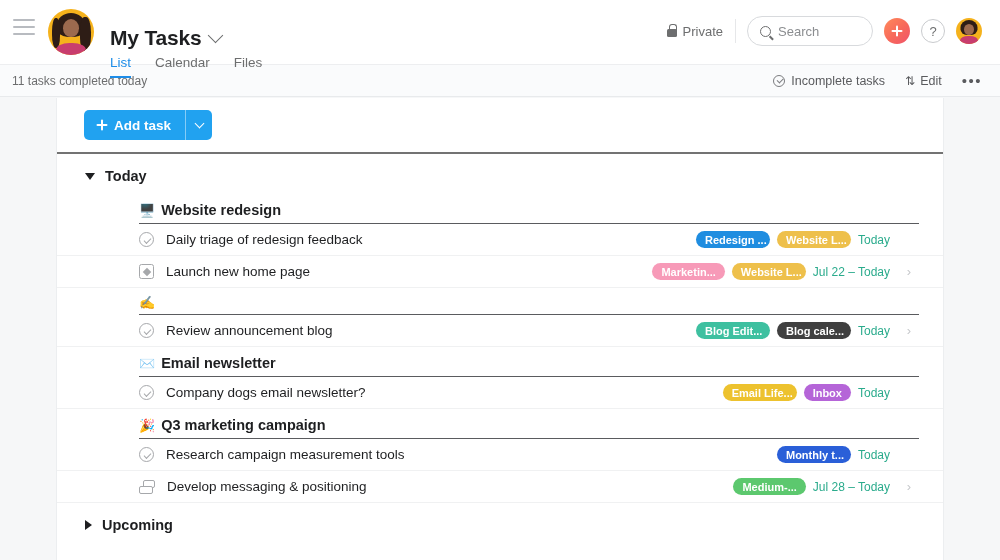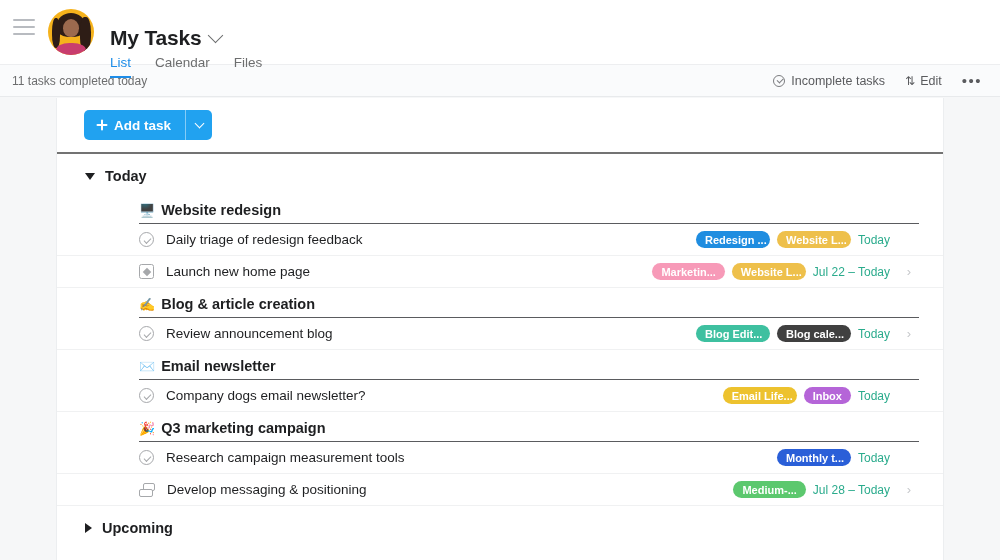--- a/index.html
+++ b/index.html
@@ -262,20 +262,37 @@
       <div class="page-title">My Tasks</div>
       <div class="chev-down"></div>
     </div>
     <div class="tabs">
       <div class="tab active">List</div>
       <div class="tab">Calendar</div>
       <div class="tab">Files</div>
     </div>
   </div>
 
+  <div class="top-right">
+    <div class="private">
+      <div class="lock"></div>
+      <span>Private</span>
+    </div>
+    <div class="search-box">
+      <div class="mag"></div>
+      <input type="text" placeholder="Search" style="">
+    </div>
+    <div class="plus-btn"></div>
+    <div class="help-btn">?</div>
+    <div class="avatar-sm">
+      <div class="h2"></div>
+      <div class="f2"></div>
+      <div class="b2"></div>
+    </div>
+  </div>
 </div>
 
 <div class="subbar">
   <div class="subbar-left">11 tasks completed today</div>
   <div class="subbar-right">
     <div class="sb-item">
       <div class="circ-check"></div>
       <span>Incomplete tasks</span>
     </div>
     <div class="sb-item">
@@ -324,21 +341,20 @@
         <div class="task-name">Launch new home page</div>
         <div class="task-right">
           <div class="pill" style="background: rgb(247, 154, 184);">Marketin...</div>
           <div class="pill" style="background: rgb(238, 192, 75);">Website L...</div>
           <div class="due" style="color: rgb(42, 171, 140);">Jul 22 – Today</div>
           <div class="row-chev">›</div>
         </div>
       </div>
       <div class="section">
         <span class="section-emoji">✍️</span>
-        <span class="section-title">Blog &amp; article creation</span>
       </div>
       <div class="task">
         <div class="task-ic ic-check"></div>
         <div class="task-name">Review announcement blog</div>
         <div class="task-right">
           <div class="pill" style="background: rgb(62, 192, 160);">Blog Edit...</div>
           <div class="pill" style="background: #404040;">Blog cale...</div>
           <div class="due" style="color: rgb(42, 171, 140);">Today</div>
           <div class="row-chev">›</div>
         </div>

